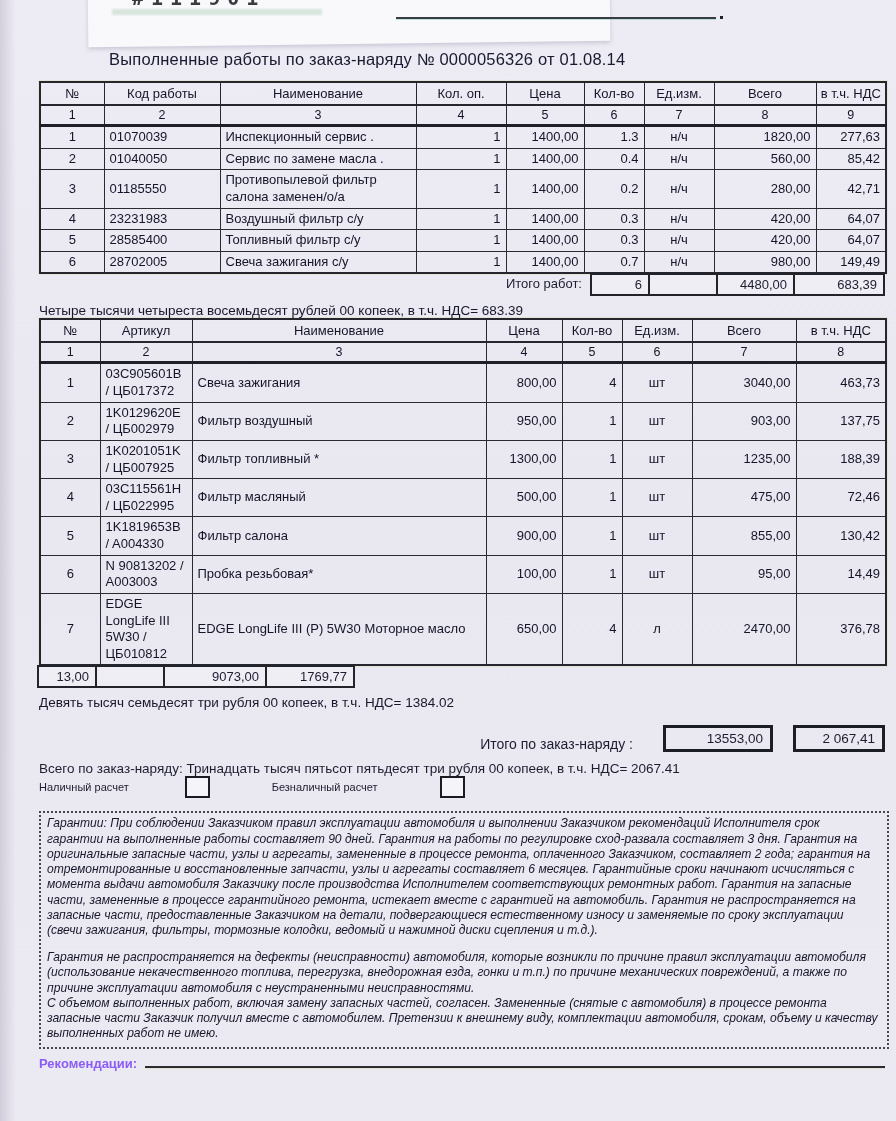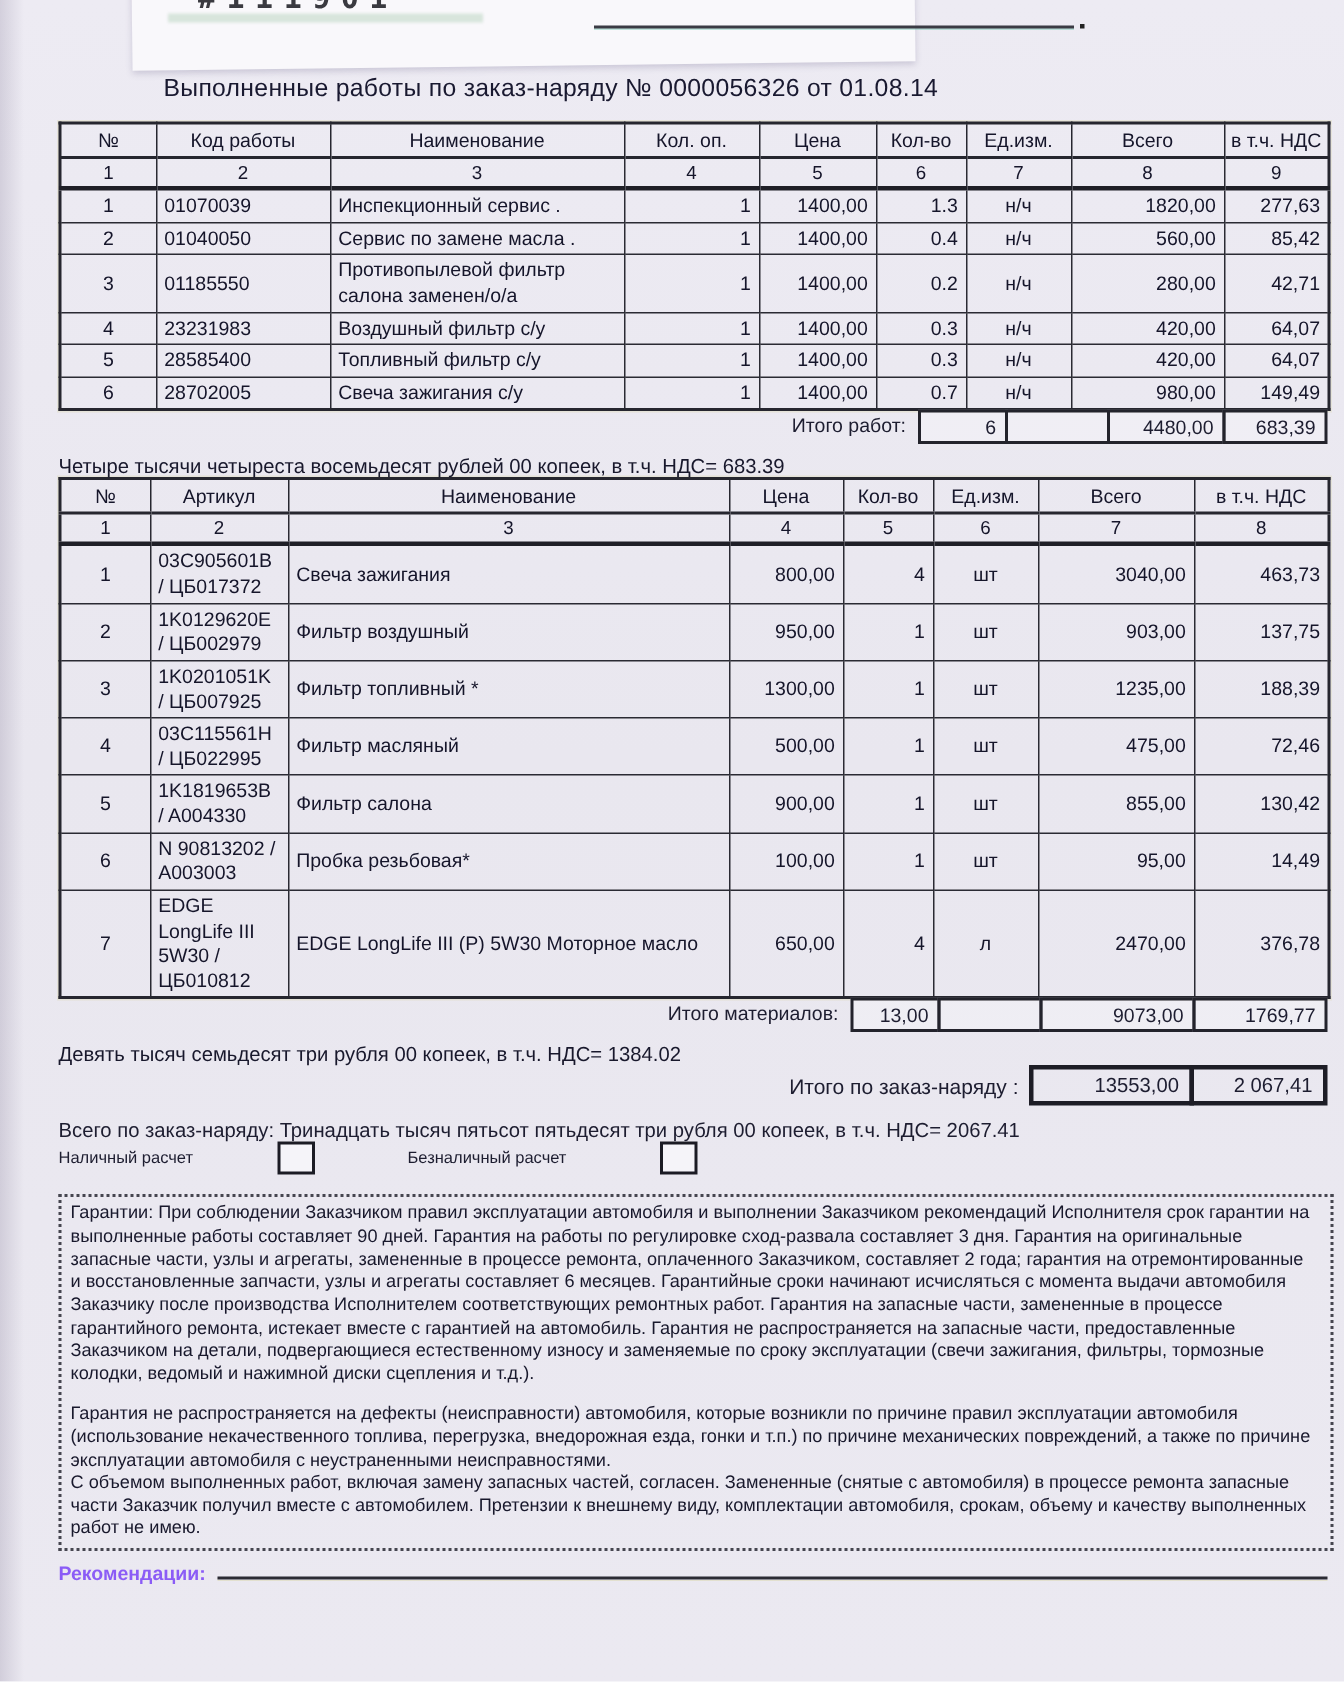--- a/index.html
+++ b/index.html
@@ -38,32 +38,32 @@
   table.grid td { border:1px solid #2a2a33; padding:2px 5px; line-height:1.28; }
   table.grid tr.numline td { text-align:center; padding:1px 4px; border-bottom:3px solid #1f1f27; font-size:12.5px; }
   .r { text-align:right; } .c { text-align:center; }
 
   .totrow { display:flex; width:846px; margin-top:-1px; font-size:13px; align-items:stretch; }
   .totrow .lbl { flex:1; text-align:right; padding:3px 10px 0 0; }
   .totrow .cell { border:2px solid #23232c; margin-left:-2px; padding:2px 6px; background:rgba(250,249,252,.35); }
 
   .amount-words { font-size:13.5px; margin:7px 0 0 0; color:#18182c; }
 
-  .order-total { display:flex; width:846px; align-items:center; justify-content:flex-end; font-size:14px; }
+  .order-total { display:flex; width:846px; margin-top:15px; align-items:flex-end; justify-content:flex-end; font-size:14px;gap:23px; }
   .order-total .lbl { padding-right:10px; }
   .order-total .cell { border:3px solid #1d1d26; margin-left:-3px; padding:3px 7px; font-size:13.5px; min-height:25px; }
 
   .grand { font-size:13.5px; margin-top:9px; }
 
   .payrow { display:flex; align-items:center; font-size:11px; }
   .checkbox { width:25px; height:22px; border:2px solid #1b1b24; background:#f5f4f9; margin-left:56px; }
   .payrow .second { margin-left:62px; }
 
   .warranty { width:850px; margin-top:13px; border:2px dotted #45454f; padding:3px 8px 5px 6px;
-    font-size:12.1px; line-height:1.26; color:#18182c; }
+    font-size:12.1px; line-height:1.26; color:#18182c;font-style:italic; }
   .warranty p { margin:0; }
   .warranty p.gap { margin-top:12px; }
 
   .recrow { display:flex; align-items:flex-end; margin-top:7px; width:846px; }
   .recrow .lbl { font-weight:bold; font-size:13px; color:#8b5cf6; }
   .recrow .line { flex:1; border-bottom:2px solid #2b2b34; margin:0 0 3px 8px;
     box-shadow:0 1px 0 rgba(210,205,130,.3); }
 </style>
 </head>
 <body>
@@ -181,21 +181,21 @@
       <td class="r">980,00</td>
       <td class="r">149,49</td>
     </tr>
   </tbody>
     </table>
   <div class="totrow">
     <div class="lbl">Итого работ:</div>
     <div class="cell r" style="width:60px">6</div>
     <div class="cell" style="width:70px"></div>
     <div class="cell r" style="width:79px">4480,00</div>
-    <div class="cell r" style="width:70px">683,39</div>
+    <div class="cell r" style="width:92px">683,39</div>
   </div>
 
   <div class="amount-words">Четыре тысячи четыреста восемьдесят рублей 00 копеек, в т.ч. НДС= 683.39</div>
 
 
   <table class="grid">
     <colgroup>
       <col style="width:60px">
         <col style="width:92px">
         <col style="width:294px">
@@ -292,21 +292,20 @@
       <td>EDGE  LongLife III (P) 5W30 Моторное масло</td>
       <td class="r">650,00</td>
       <td class="r">4</td>
       <td class="c">л</td>
       <td class="r">2470,00</td>
       <td class="r">376,78</td>
     </tr>
   </tbody>
     </table>
   <div class="totrow">
-    <div class="lbl">Итого материалов:</div>
     <div class="cell r" style="width:60px">13,00</div>
     <div class="cell" style="width:70px"></div>
     <div class="cell r" style="width:104px">9073,00</div>
     <div class="cell r" style="width:90px">1769,77</div>
   </div>
 
   <div class="amount-words">Девять тысяч семьдесят три рубля 00 копеек, в т.ч. НДС= 1384.02</div>
 
   <div class="order-total">
     <div class="lbl">Итого по заказ-наряду :</div>

